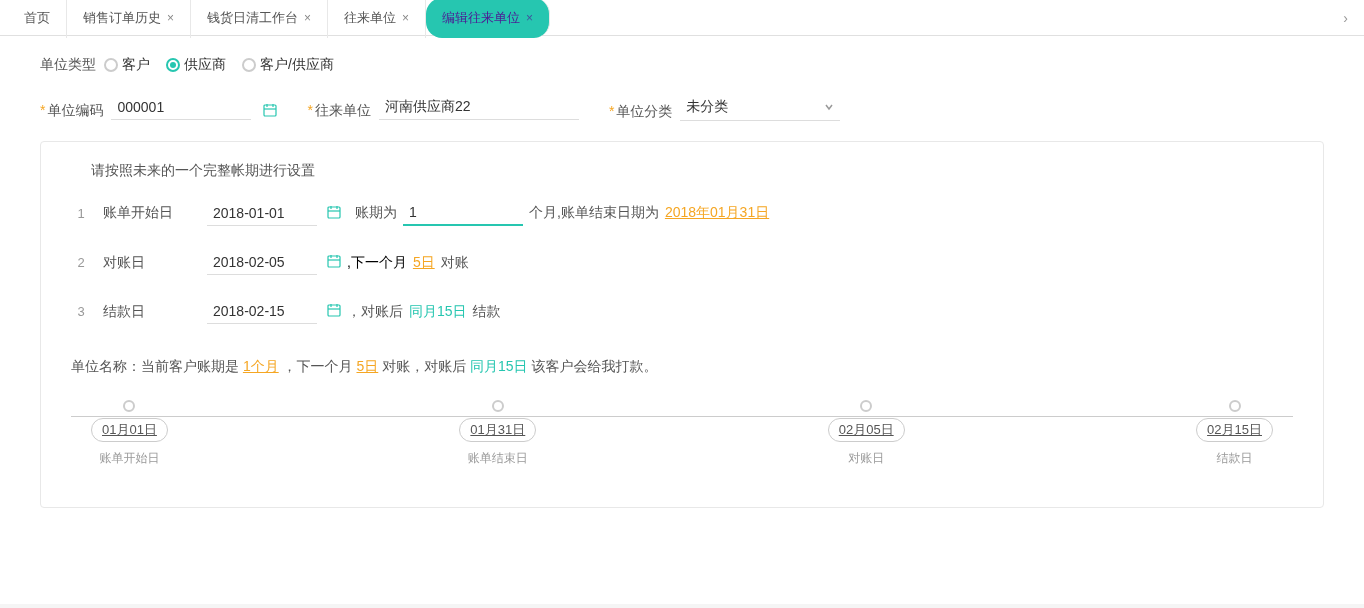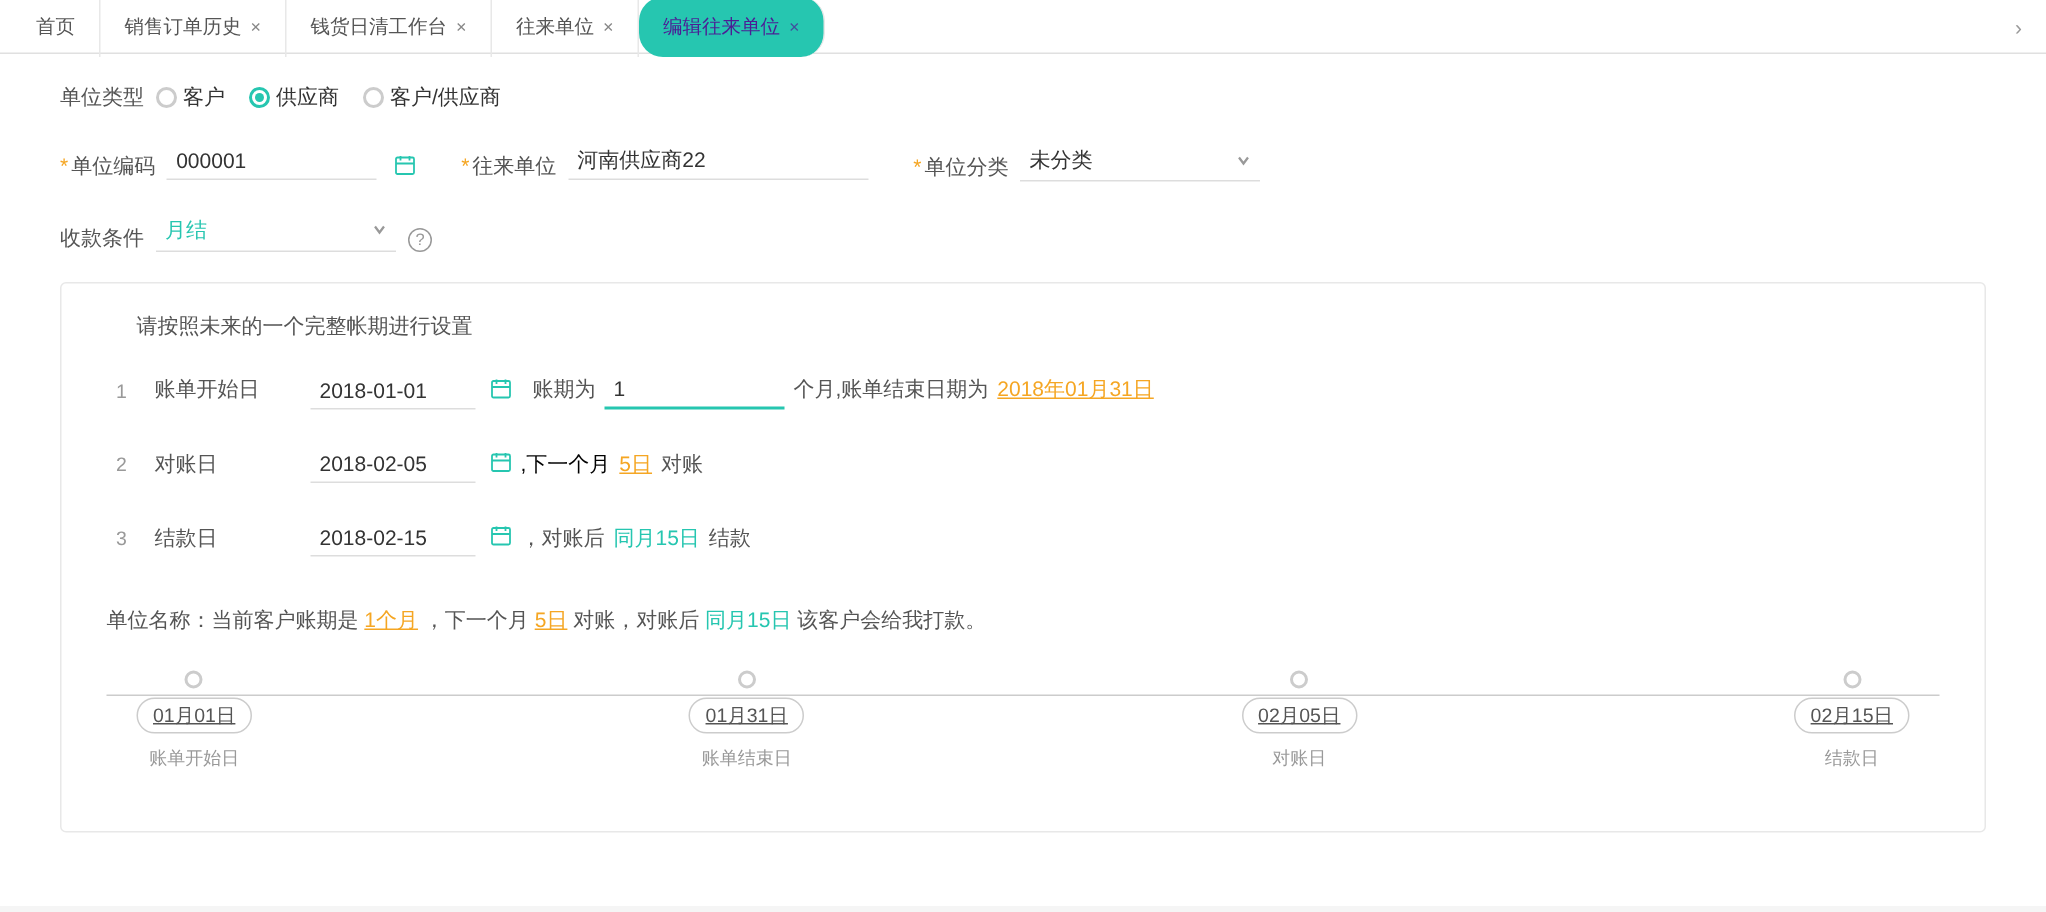--- a/index.html
+++ b/index.html
@@ -378,34 +378,20 @@
         <span class="select-value-gray">未分类</span>
         <span>
           <svg width="10" height="10" viewBox="0 0 10 10">
               <polyline points="2,3 5,7 8,3" fill="none" stroke="#999" stroke-width="1.5"></polyline>
             </svg>
         </span>
       </div>
     </div>
   </div>
 
-  <div class="form-row">
-    <div class="form-item">
-      <span class="form-label">收款条件</span>
-      <div class="select-wrapper">
-        <span class="select-value">月结</span>
-        <span class="select-arrow">
-          <svg width="10" height="10" viewBox="0 0 10 10">
-              <polyline points="2,3 5,7 8,3" fill="none" stroke="#999" stroke-width="1.5"></polyline>
-            </svg>
-        </span>
-      </div>
-      <div class="help-icon">?</div>
-    </div>
-  </div>
 
   <div class="section-box">
     <div class="section-title">请按照未来的一个完整帐期进行设置</div>
 
     <div class="data-row">
       <span class="row-num">1</span>
       <span class="row-label">账单开始日</span>
       <div class="row-value">
         <input class="date-input" type="text" value="2018-01-01" style="">
         <span class="cal-icon">

